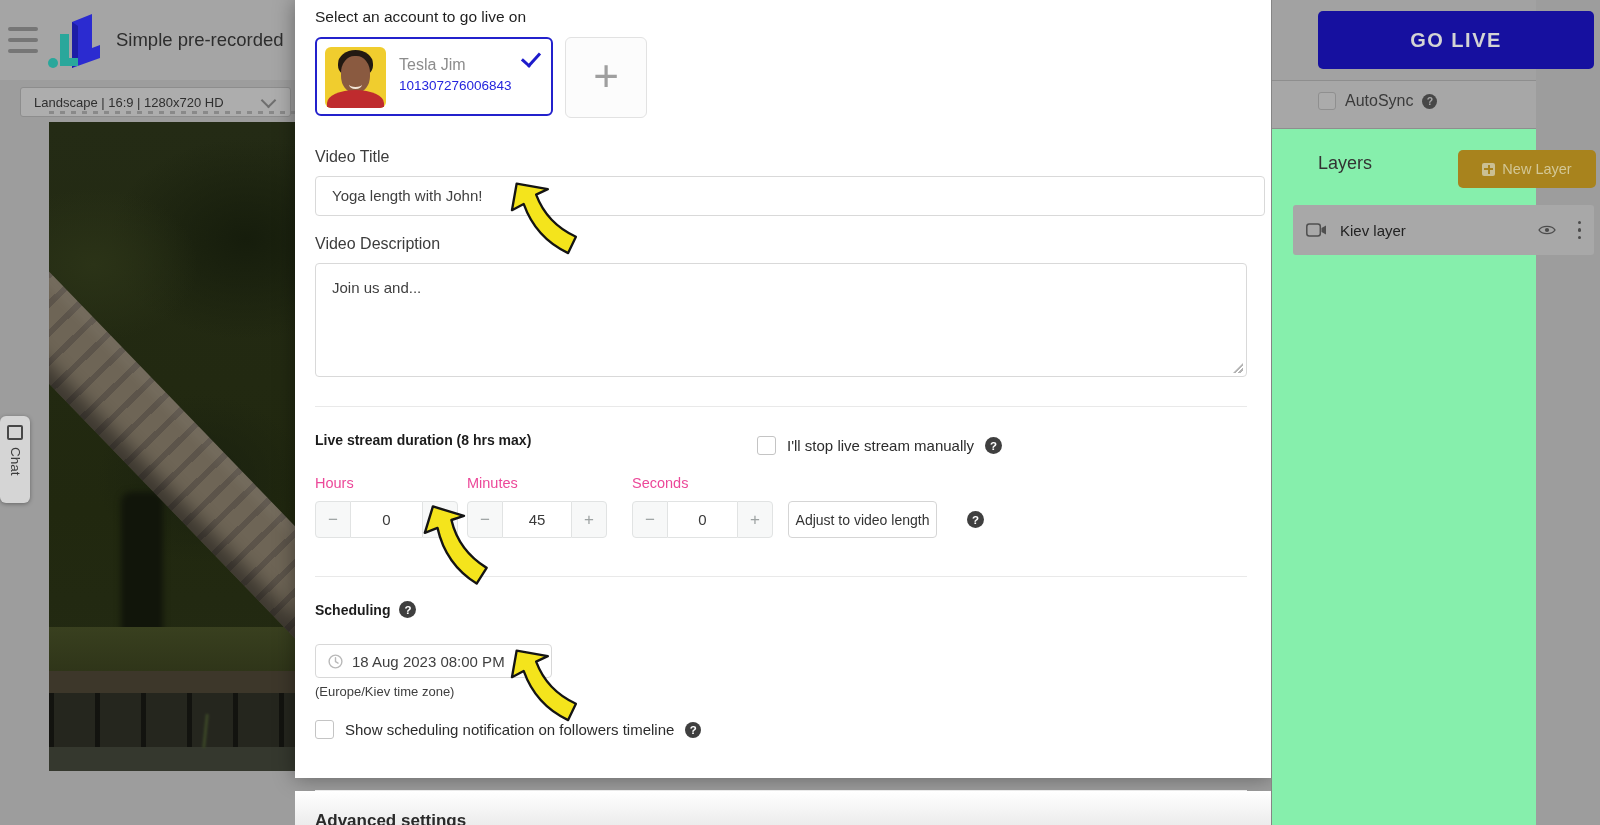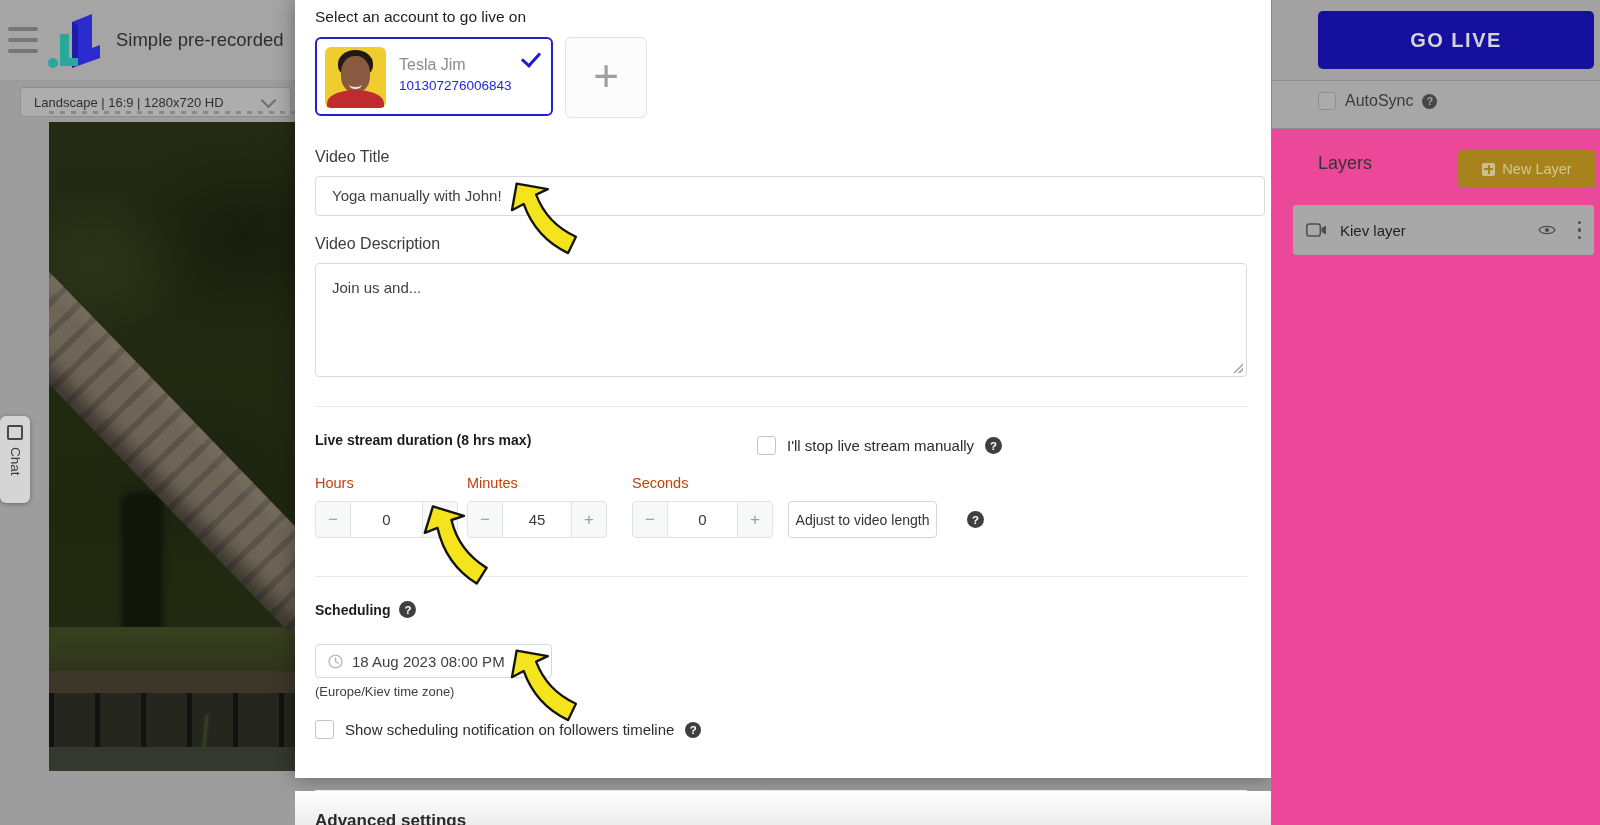--- a/index.html
+++ b/index.html
@@ -50,37 +50,37 @@
   .field-label{position:absolute;left:20px;font-size:16px;color:#3c3c3c;}
   .text-input{position:absolute;left:20px;width:932px;border:1px solid #d9d9d9;border-radius:4px;font-size:15px;color:#3f3f3f;background:#fff;cursor:text;box-sizing:content-box;}
   .input-title{top:176px;height:38px;line-height:38px;padding-left:16px;}
   .textarea-desc{top:263px;height:113px;padding-left:16px;padding-top:15px;box-sizing:border-box;height:114px;}
   .resize-handle{position:absolute;right:3px;bottom:3px;width:10px;height:10px;background:repeating-linear-gradient(-45deg,transparent 0 2px,#b3b3b3 2px 3.6px);clip-path:polygon(100% 0,100% 100%,0 100%);}
   .divider{position:absolute;left:20px;width:932px;height:1px;background:#e9e9e9;}
   .section-title{position:absolute;left:20px;font-size:14px;font-weight:700;color:#1c1c1c;}
   .checkbox{width:17px;height:17px;border:1.5px solid #c4c4c4;border-radius:3px;background:#fff;flex:none;cursor:pointer;}
   .help-icon{width:17px;height:17px;border-radius:50%;background:#3f3f3f;color:#ffffff;font-size:11.5px;font-weight:700;display:inline-flex;align-items:center;justify-content:center;flex:none;cursor:pointer;}
   .manual-row{position:absolute;left:462px;top:436px;display:flex;align-items:center;gap:11px;font-size:15px;color:#2c2c2c;justify-content:center;}
-  .dur-label{position:absolute;top:475px;font-size:14.5px;color:#c2410c;}
+  .dur-label{position:absolute;top:475px;font-size:14.5px;color:#ec4899;}
   .stepper{position:absolute;top:501px;height:37px;display:flex;}
   .step-btn{width:36px;background:#f7f8f8;border:1px solid #e1e3e3;color:#9da2a2;font-size:17px;display:flex;align-items:center;justify-content:center;cursor:pointer;box-sizing:border-box;}
   .step-btn.minus{border-radius:4px 0 0 4px;}
   .step-btn.plus{border-radius:0 4px 4px 0;}
   .step-val{flex:1;background:#fff;border-top:1px solid #e1e3e3;border-bottom:1px solid #e1e3e3;display:flex;align-items:center;justify-content:center;font-size:15px;color:#3a3a3a;}
   .adjust-btn{position:absolute;left:493px;top:501px;width:149px;height:37px;border:1px solid #d5d5d5;border-radius:4px;background:#fff;display:flex;align-items:center;justify-content:center;font-size:14px;font-weight:500;color:#333;cursor:pointer;box-sizing:border-box;}
   .help-adjust{position:absolute;left:672px;top:511px;}
   .sched-row{position:absolute;left:20px;top:601px;display:flex;align-items:center;gap:9px;}
   .sched-row .t{font-size:14px;font-weight:700;color:#1c1c1c;}
   .dt-field{position:absolute;left:20px;top:644px;width:237px;height:34px;border:1px solid #d8d8d8;border-radius:4px;display:flex;align-items:center;gap:9px;padding-left:12px;box-sizing:border-box;font-size:15px;color:#3f3f3f;cursor:pointer;}
   .tz-note{position:absolute;left:20px;top:684px;font-size:13px;color:#3e3e3e;}
   .notif-row{position:absolute;left:20px;top:720px;display:flex;align-items:center;gap:11px;font-size:15px;color:#2c2c2c;}
   .modal-fade{position:absolute;left:0;top:791px;width:100%;height:34px;background:linear-gradient(180deg,#ffffff,#ececec);}
   .advanced-title{position:absolute;left:20px;top:811px;font-size:17px;font-weight:700;color:#2a2a2a;z-index:2;}
   
-  .right-panel{position:absolute;left:1271px;top:0;width:329px;height:825px;background:#ec4899;border-left:1px solid #858585;box-sizing:border-box;}
+  .right-panel{position:absolute;left:1271px;top:0;width:265px;height:825px;background:#86efac;border-left:1px solid #858585;box-sizing:border-box;}
   .rp-topband{position:absolute;left:0;top:0;width:100%;height:80px;background:#a2a2a2;}
   .golive-btn{position:absolute;left:46px;top:11px;width:276px;height:58px;background:#16109f;border-radius:5px;display:flex;align-items:center;justify-content:center;font-size:20px;font-weight:700;letter-spacing:1.5px;color:#d4d4d4;cursor:pointer;}
   .rp-div{position:absolute;left:0;width:100%;height:1px;background:#8e8e8e;}
   .autosync-band{position:absolute;left:0;top:81px;width:100%;height:47px;background:#a7a7a7;}
   .autosync-row{position:absolute;left:46px;top:92px;display:flex;align-items:center;gap:9px;font-size:16px;font-weight:500;color:#3a3a3a;}
   .rp-checkbox{width:16px;height:16px;border:1.5px solid #8f8f8f;border-radius:3px;background:#ababab;flex:none;cursor:pointer;}
   .rp-help{width:15px;height:15px;border-radius:50%;background:#474747;color:#a7a7a7;font-size:10.5px;font-weight:700;display:inline-flex;align-items:center;justify-content:center;cursor:pointer;}
   .layers-title{position:absolute;left:46px;top:153px;font-size:18px;font-weight:500;color:#333;}
   .newlayer-btn{position:absolute;left:186px;top:150px;width:138px;height:38px;background:#a8831d;border-radius:5px;display:flex;align-items:center;justify-content:center;gap:7px;font-size:14.5px;color:#d3c795;cursor:pointer;}
   .plussq{position:relative;width:13px;height:13px;background:#cabf93;border-radius:2px;}
@@ -154,21 +154,21 @@
         <div class="acct-id">101307276006843</div>
       </div>
       <span class="check-icon"></span>
     </div>
 
     <div class="add-tile">
       <span class="add-plus">+</span>
     </div>
 
     <div class="field-label" style="top:148px;">Video Title</div>
-    <div class="text-input input-title">Yoga manually with John!</div>
+    <div class="text-input input-title">Yoga length with John!</div>
 
     <div class="field-label" style="top:235px;">Video Description</div>
     <div class="text-input textarea-desc">
       <span>Join us and...</span>
       <span class="resize-handle"></span>
     </div>
 
     <div class="divider" style="top:406px;"></div>
 
     <div class="section-title" style="top:432px;">Live stream duration (8 hrs max)</div>

